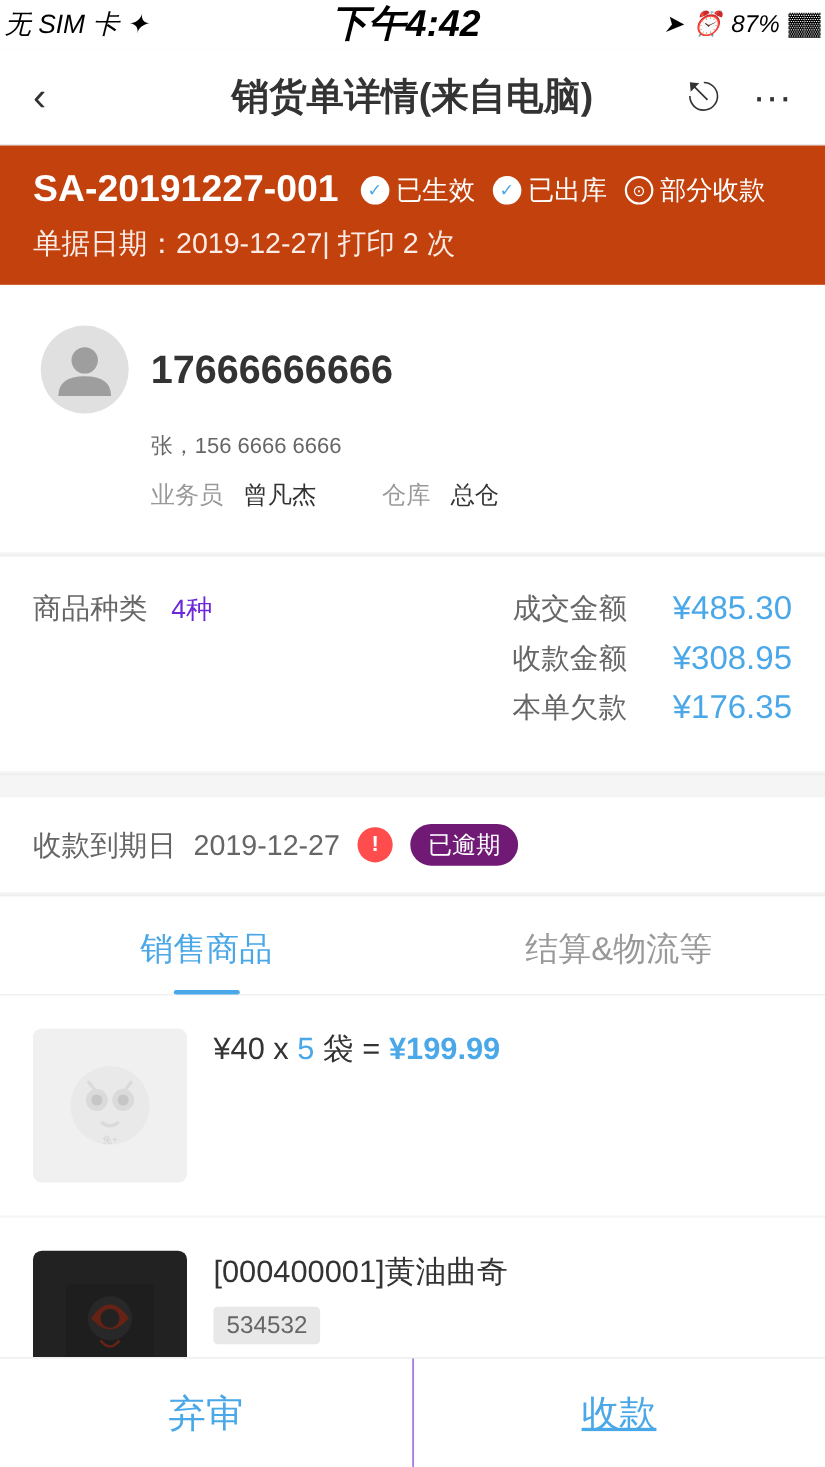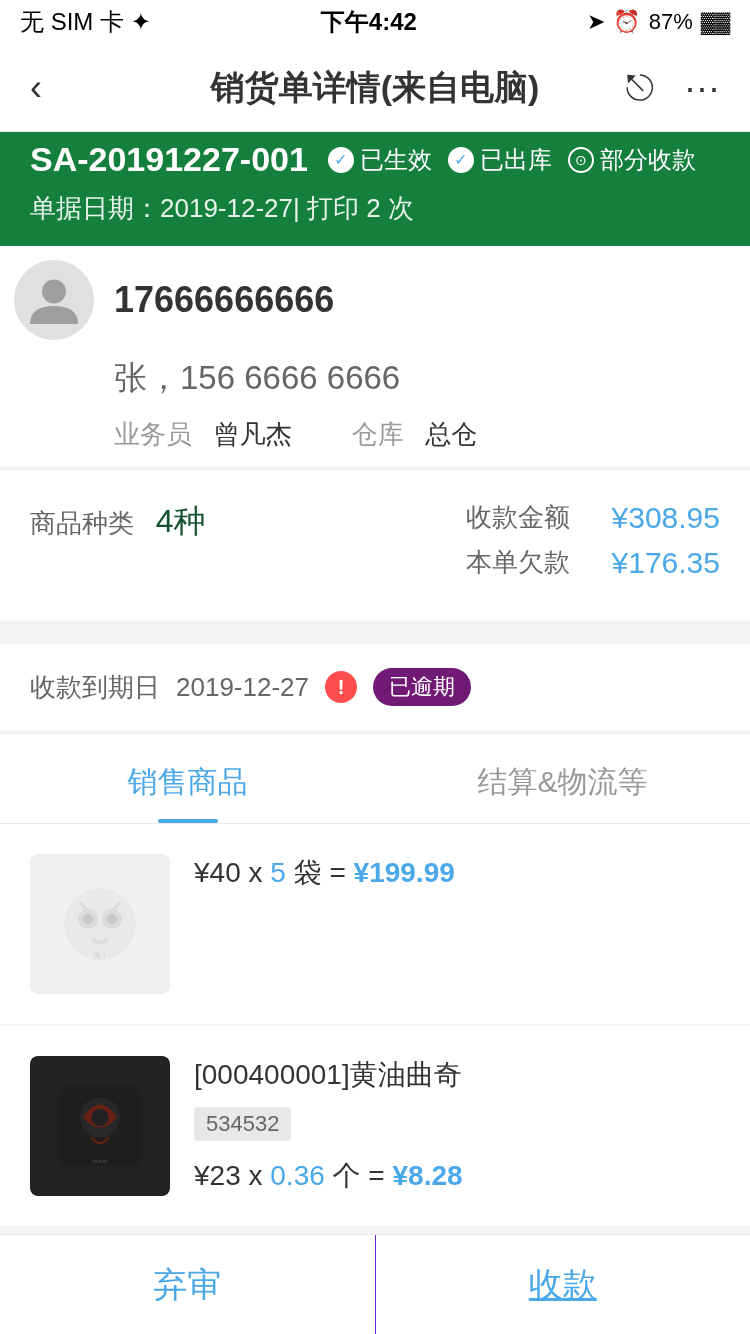--- a/index.html
+++ b/index.html
@@ -13,26 +13,27 @@
       font-size: 28px;
     }
 
     
     .status-bar {
       height: 44px;
       background: #fff;
       display: flex;
       align-items: center;
       justify-content: space-between;
-      padding: 0 20px;
+      padding: 0 4px;
       font-size: 24px;
       font-weight: 500;
+      font-style: italic;
     }
     .status-left { display: flex; align-items: center; gap: 8px; }
-    .status-center { font-size: 24px; font-weight: 600; }
+    .status-center { font-size: 34px; font-weight: 600; }
     .status-right { display: flex; align-items: center; gap: 8px; font-size: 22px; }
 
     
     .nav-bar {
       height: 88px;
       background: #fff;
       display: flex;
       align-items: center;
       padding: 0 30px;
       border-bottom: 1px solid #e8e8e8;
@@ -60,22 +61,22 @@
       align-items: center;
       gap: 30px;
     }
     .nav-icon {
       font-size: 36px;
       color: #333;
     }
 
     
     .order-header {
-      background: #15803d;
-      padding: 8px 30px 20px;
+      background: #c2410c;
+      padding: 21px 30px 20px;
       color: #fff;
     }
     .order-header-top {
       display: flex;
       align-items: center;
       gap: 20px;
       margin-bottom: 12px;
     }
     .order-number {
       font-size: 34px;
@@ -117,21 +118,21 @@
       color: #fff;
     }
     .order-date {
       font-size: 26px;
       color: rgba(255,255,255,0.9);
     }
 
     
     .customer-section {
       background: #fff;
-      padding: 14px;
+      padding: 37px;
       margin-bottom: 2px;
     }
     .customer-row {
       display: flex;
       align-items: center;
       gap: 20px;
       margin-bottom: 16px;
     }
     .avatar {
       width: 80px;
@@ -142,48 +143,48 @@
       align-items: center;
       justify-content: center;
       flex-shrink: 0;
     }
     .customer-name {
       font-size: 36px;
       font-weight: 600;
       color: #333;
     }
     .customer-sub {
-      font-size: 33px;
+      font-size: 20px;
       color: #666;
       margin-left: 100px;
       margin-bottom: 16px;
     }
     .customer-info-row {
       display: flex;
       align-items: center;
       margin-left: 100px;
-      font-size: 26px;
+      font-size: 22px;
       color: #666;
       gap: 60px;
     }
     .info-label { color: #999; }
     .info-value { color: #333; }
 
     
     .summary-section {
       background: #fff;
       padding: 30px;
       margin-bottom: 2px;
     }
     .summary-grid {
       display: flex;
       justify-content: space-between;
     }
     .summary-left { font-size: 26px; color: #666; }
-    .summary-left .count { color: #14532d; font-size: 32px; }
+    .summary-left .count { color: #6d28d9; font-size: 24px; }
     .summary-right { text-align: right; }
     .summary-row {
       display: flex;
       justify-content: flex-end;
       align-items: center;
       gap: 20px;
       margin-bottom: 10px;
       font-size: 26px;
       color: #666;
     }
@@ -412,20 +413,24 @@
 
 <div class="summary-section">
   <div class="summary-grid">
     <div class="summary-left">
       <span>商品种类</span>
       &nbsp;
       <span class="count">4种</span>
     </div>
     <div class="summary-right">
       <div class="summary-row">
+        <span>成交金额</span>
+        <span class="amount-value">¥485.30</span>
+      </div>
+      <div class="summary-row">
         <span>收款金额</span>
         <span class="amount-value">¥308.95</span>
       </div>
       <div class="summary-row">
         <span>本单欠款</span>
         <span class="amount-value">¥176.35</span>
       </div>
     </div>
   </div>
 </div>

